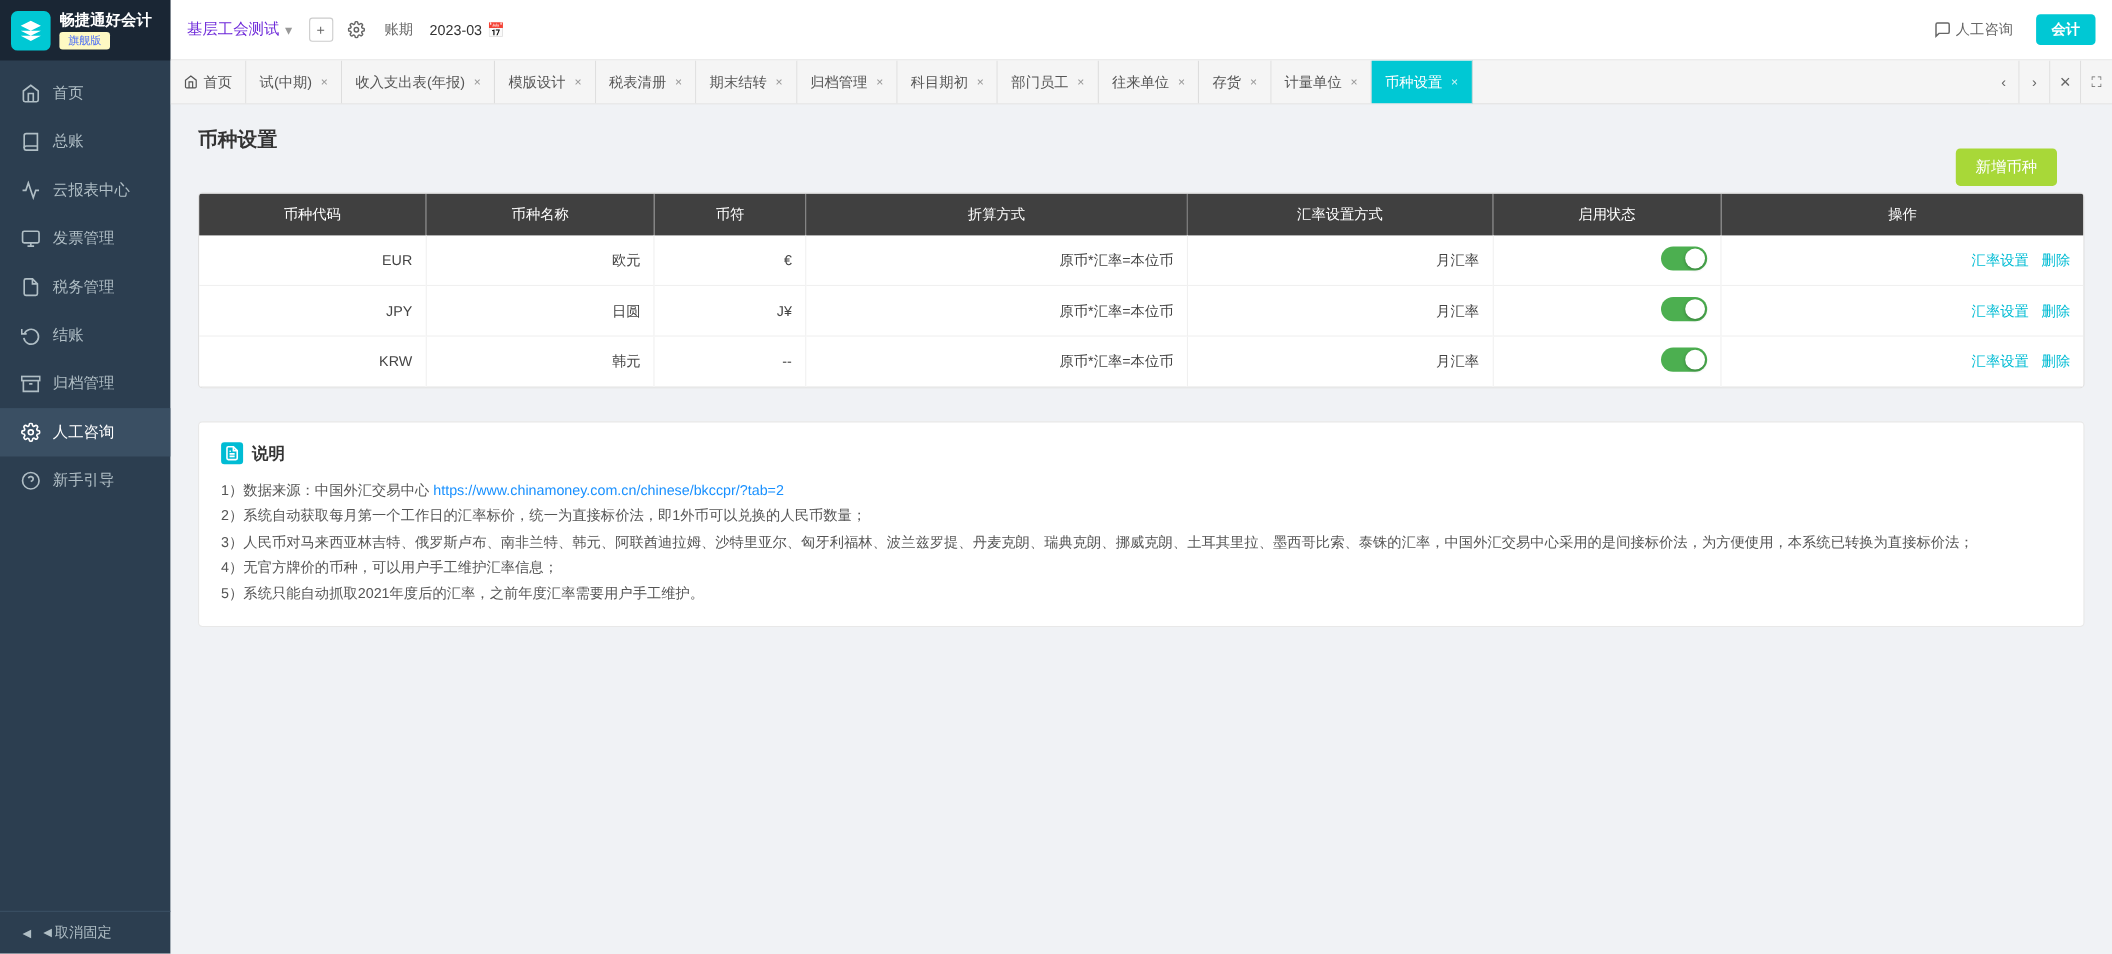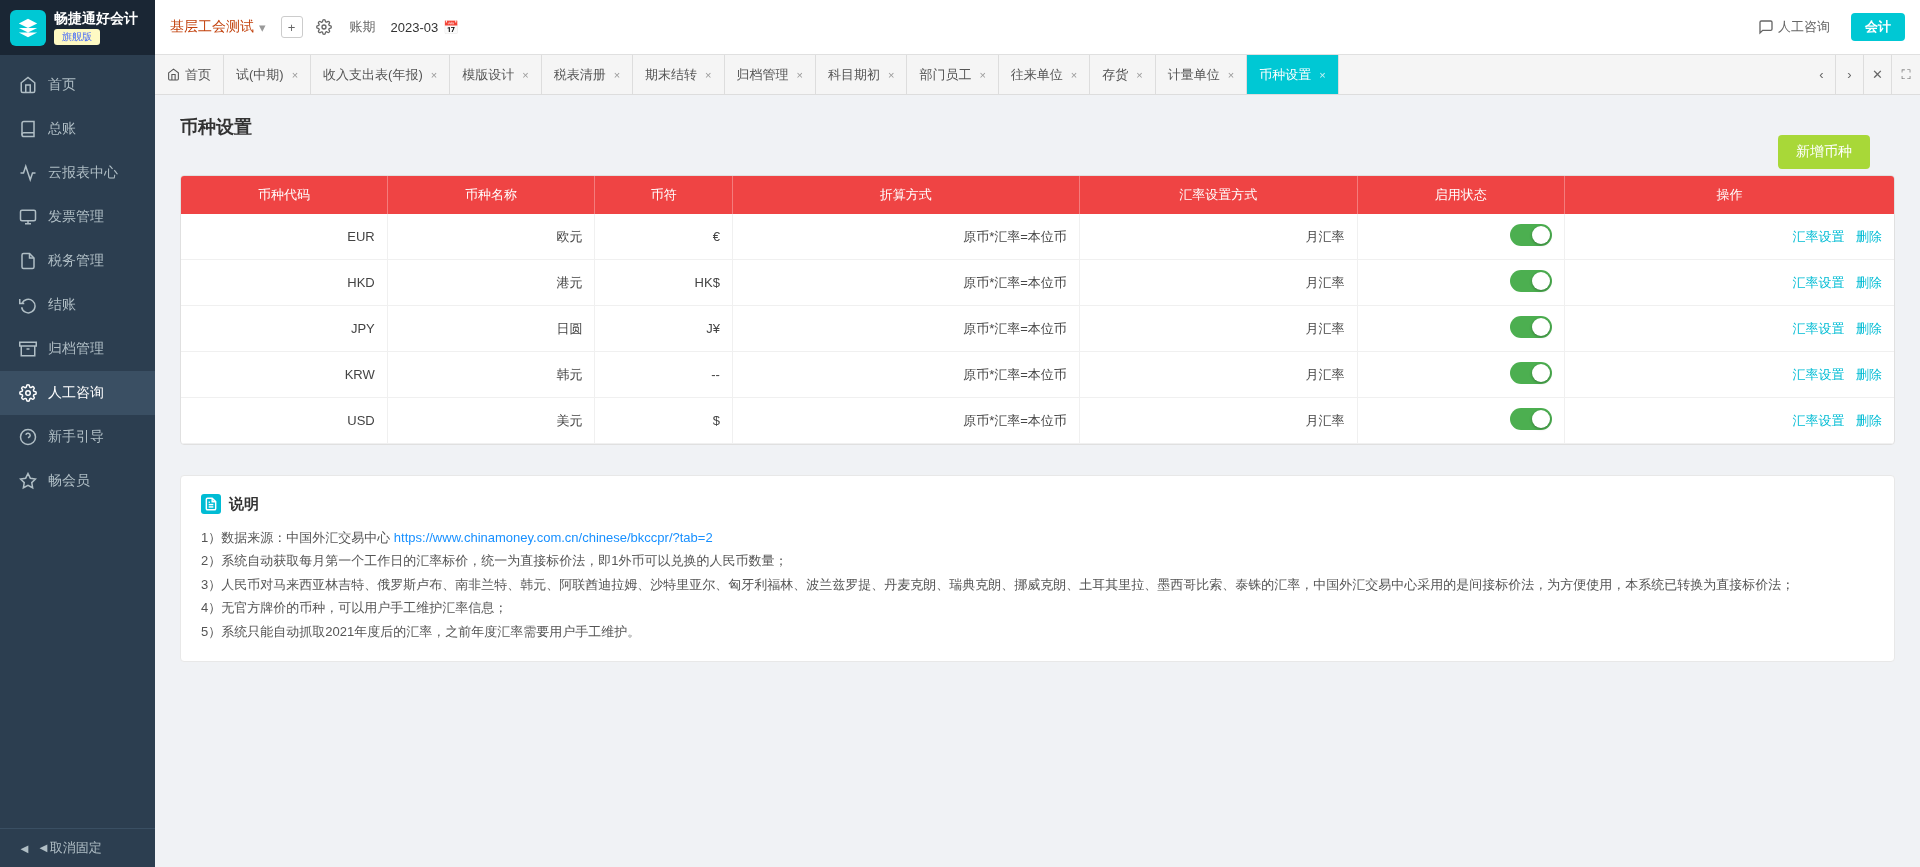--- a/index.html
+++ b/index.html
@@ -19,21 +19,21 @@
     .sidebar-item-icon { width: 20px; height: 20px; margin-right: 10px; display: flex; align-items: center; justify-content: center; flex-shrink: 0; }
     .sidebar-bottom { padding: 10px 18px; border-top: 1px solid #3a4f63; display: flex; align-items: center; cursor: pointer; color: #b0bec5; font-size: 13px; }
     .sidebar-bottom-icon { margin-right: 6px; }
 
     
     .main { flex: 1; display: flex; flex-direction: column; height: 867px; overflow: hidden; }
 
     
     .top-header { height: 55px; background: #fff; display: flex; align-items: center; padding: 0 15px; border-bottom: 1px solid #e0e0e0; flex-shrink: 0; }
     .company-selector { display: flex; align-items: center; flex: 1; }
-    .company-name { font-size: 14px; color: #c2410c; margin-right: 5px; }
+    .company-name { font-size: 14px; color: #6d28d9; margin-right: 5px; }
     .company-dropdown-icon { color: #999; margin-right: 15px; cursor: pointer; }
     .add-company-btn { width: 22px; height: 22px; border: 1px solid #ccc; border-radius: 3px; display: flex; align-items: center; justify-content: center; cursor: pointer; color: #666; margin-right: 10px; }
     .settings-btn { width: 22px; height: 22px; display: flex; align-items: center; justify-content: center; cursor: pointer; color: #666; margin-right: 15px; }
     .period-label { font-size: 13px; color: #666; margin-right: 15px; }
     .period-value { font-size: 13px; color: #333; font-weight: 500; margin-right: 5px; }
     .period-icon { color: #00bcd4; cursor: pointer; }
     .header-right { display: flex; align-items: center; gap: 21px; }
     .help-btn { display: flex; align-items: center; gap: 4px; font-size: 13px; color: #666; cursor: pointer; }
     .account-btn { background: #00c8d4; color: #fff; border: none; padding: 5px 14px; border-radius: 4px; cursor: pointer; font-size: 13px; font-weight: bold; }
 
@@ -51,21 +51,21 @@
     .tab-bar-end { display: flex; align-items: stretch; margin-left: auto; }
 
     
     .page-content { flex: 1; overflow-y: auto; padding: 20px 25px; background: #f0f2f5; }
     .page-title { font-size: 18px; font-weight: bold; color: #333; margin-bottom: 18px; }
     .new-btn { position: absolute; top: 20px; right: 25px; background: #a8d838; color: #fff; border: none; padding: 8px 18px; border-radius: 4px; cursor: pointer; font-size: 14px; font-weight: 500; }
 
     
     .table-container { background: #fff; border-radius: 4px; overflow: hidden; border: 1px solid #e0e0e0; position: relative; }
     .data-table { width: 100%; border-collapse: collapse; }
-    .data-table thead tr { background: #ef4444; }
+    .data-table thead tr { background: #404040; }
     .data-table thead th { padding: 10px 12px; color: #fff; font-weight: 500; font-size: 13px; text-align: center; border-right: 1px solid rgba(255,255,255,0.3); }
     .data-table thead th:last-child { border-right: none; }
     .data-table tbody tr { border-bottom: 1px solid #f0f0f0; }
     .data-table tbody td { padding: 10px 12px; font-size: 13px; text-align: right; color: #444; border-right: 1px solid #f0f0f0; }
     .data-table tbody td:last-child { border-right: none; }
     .action-link { color: #00bcd4; cursor: pointer; text-decoration: none; margin: 0 8px; }
     .delete-link { color: #00bcd4; cursor: pointer; }
 
     
     .toggle-switch { display: inline-flex; align-items: center; cursor: pointer; }
@@ -175,28 +175,20 @@
     </div>
       <div class="sidebar-item">
       <span class="sidebar-item-icon">
           <svg width="18" height="18" viewBox="0 0 24 24" fill="none" stroke="currentColor" stroke-width="2">
             <circle cx="12" cy="12" r="10"></circle>
             <path d="M9.09 9a3 3 0 0 1 5.83 1c0 2-3 3-3 3"></path>
             <line x1="12" y1="17" x2="12.01" y2="17"></line>
           </svg>
         </span>
       <span>新手引导</span>
-    </div>
-      <div class="sidebar-item">
-      <span class="sidebar-item-icon">
-          <svg width="18" height="18" viewBox="0 0 24 24" fill="none" stroke="currentColor" stroke-width="2">
-            <polygon points="12 2 15.09 8.26 22 9.27 17 14.14 18.18 21.02 12 17.77 5.82 21.02 7 14.14 2 9.27 8.91 8.26 12 2"></polygon>
-          </svg>
-        </span>
-      <span>畅会员</span>
     </div>
     </nav>
   <div class="sidebar-bottom">
     <span class="sidebar-bottom-icon">◄</span>
     <span>◄取消固定</span>
   </div>
 </div>
 
 <div class="main">
 
@@ -322,77 +314,41 @@
             <div class="toggle-thumb"></div>
           </div>
         </div>
       </td>
       <td>
         <a class="action-link">汇率设置</a>
         <a class="delete-link">删除</a>
       </td>
     </tr>
             <tr>
-      <td>HKD</td>
-      <td>港元</td>
-      <td>HK$</td>
+      <td>JPY</td>
+      <td>日圆</td>
+      <td>J¥</td>
       <td>原币*汇率=本位币</td>
       <td>月汇率</td>
       <td>
         <div class="toggle-switch">
           <div class="toggle-track">
             <div class="toggle-thumb"></div>
           </div>
         </div>
       </td>
       <td>
         <a class="action-link">汇率设置</a>
         <a class="delete-link">删除</a>
       </td>
     </tr>
             <tr>
-      <td>JPY</td>
-      <td>日圆</td>
-      <td>J¥</td>
-      <td>原币*汇率=本位币</td>
-      <td>月汇率</td>
-      <td>
-        <div class="toggle-switch">
-          <div class="toggle-track">
-            <div class="toggle-thumb"></div>
-          </div>
-        </div>
-      </td>
-      <td>
-        <a class="action-link">汇率设置</a>
-        <a class="delete-link">删除</a>
-      </td>
-    </tr>
-            <tr>
       <td>KRW</td>
       <td>韩元</td>
       <td>--</td>
-      <td>原币*汇率=本位币</td>
-      <td>月汇率</td>
-      <td>
-        <div class="toggle-switch">
-          <div class="toggle-track">
-            <div class="toggle-thumb"></div>
-          </div>
-        </div>
-      </td>
-      <td>
-        <a class="action-link">汇率设置</a>
-        <a class="delete-link">删除</a>
-      </td>
-    </tr>
-            <tr>
-      <td>USD</td>
-      <td>美元</td>
-      <td>$</td>
       <td>原币*汇率=本位币</td>
       <td>月汇率</td>
       <td>
         <div class="toggle-switch">
           <div class="toggle-track">
             <div class="toggle-thumb"></div>
           </div>
         </div>
       </td>
       <td>

